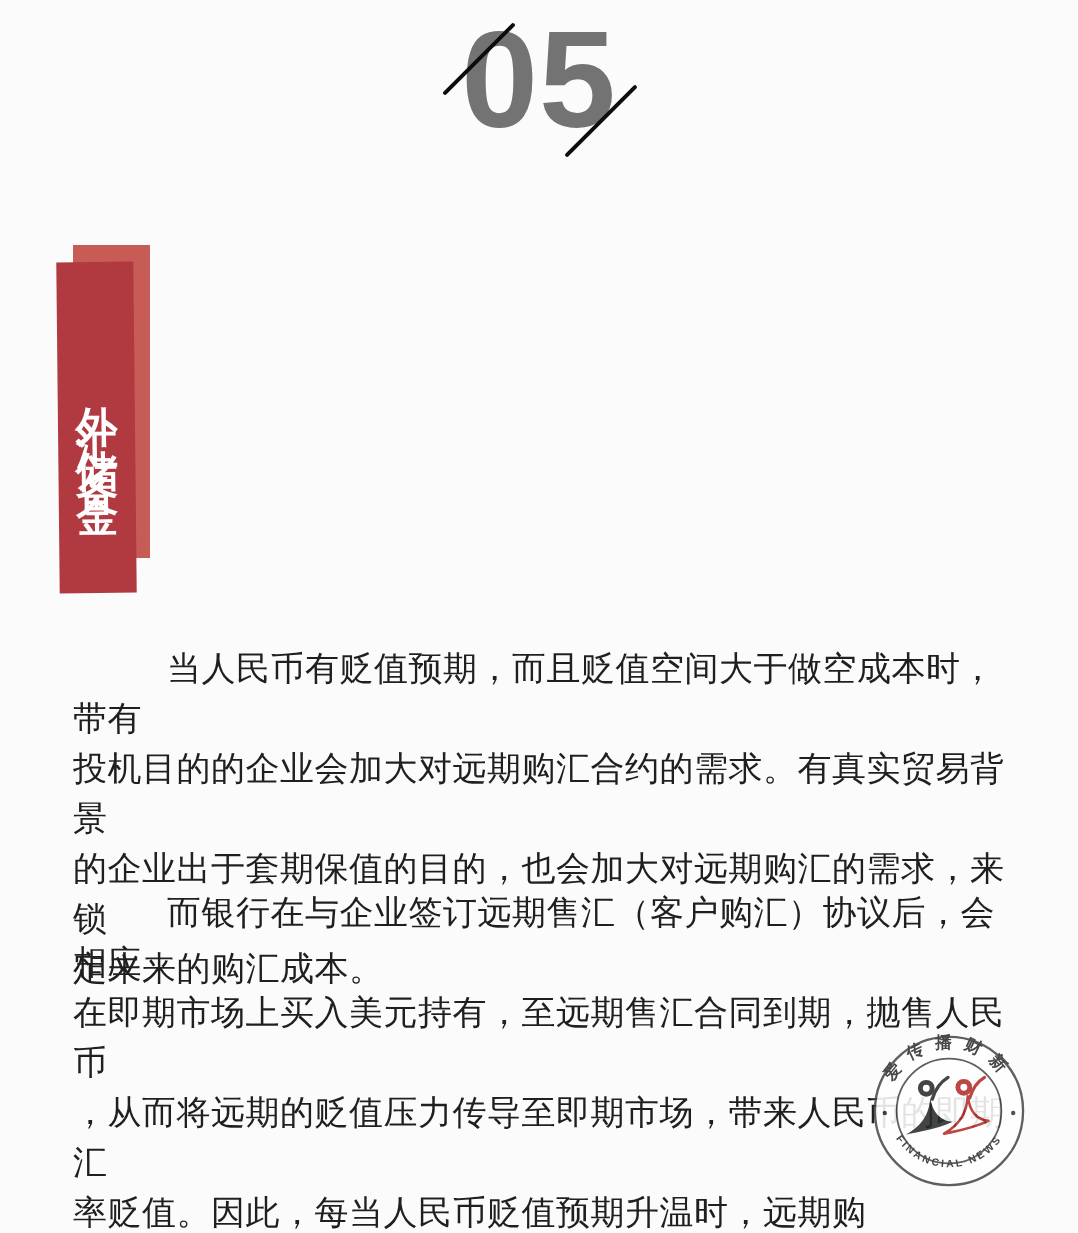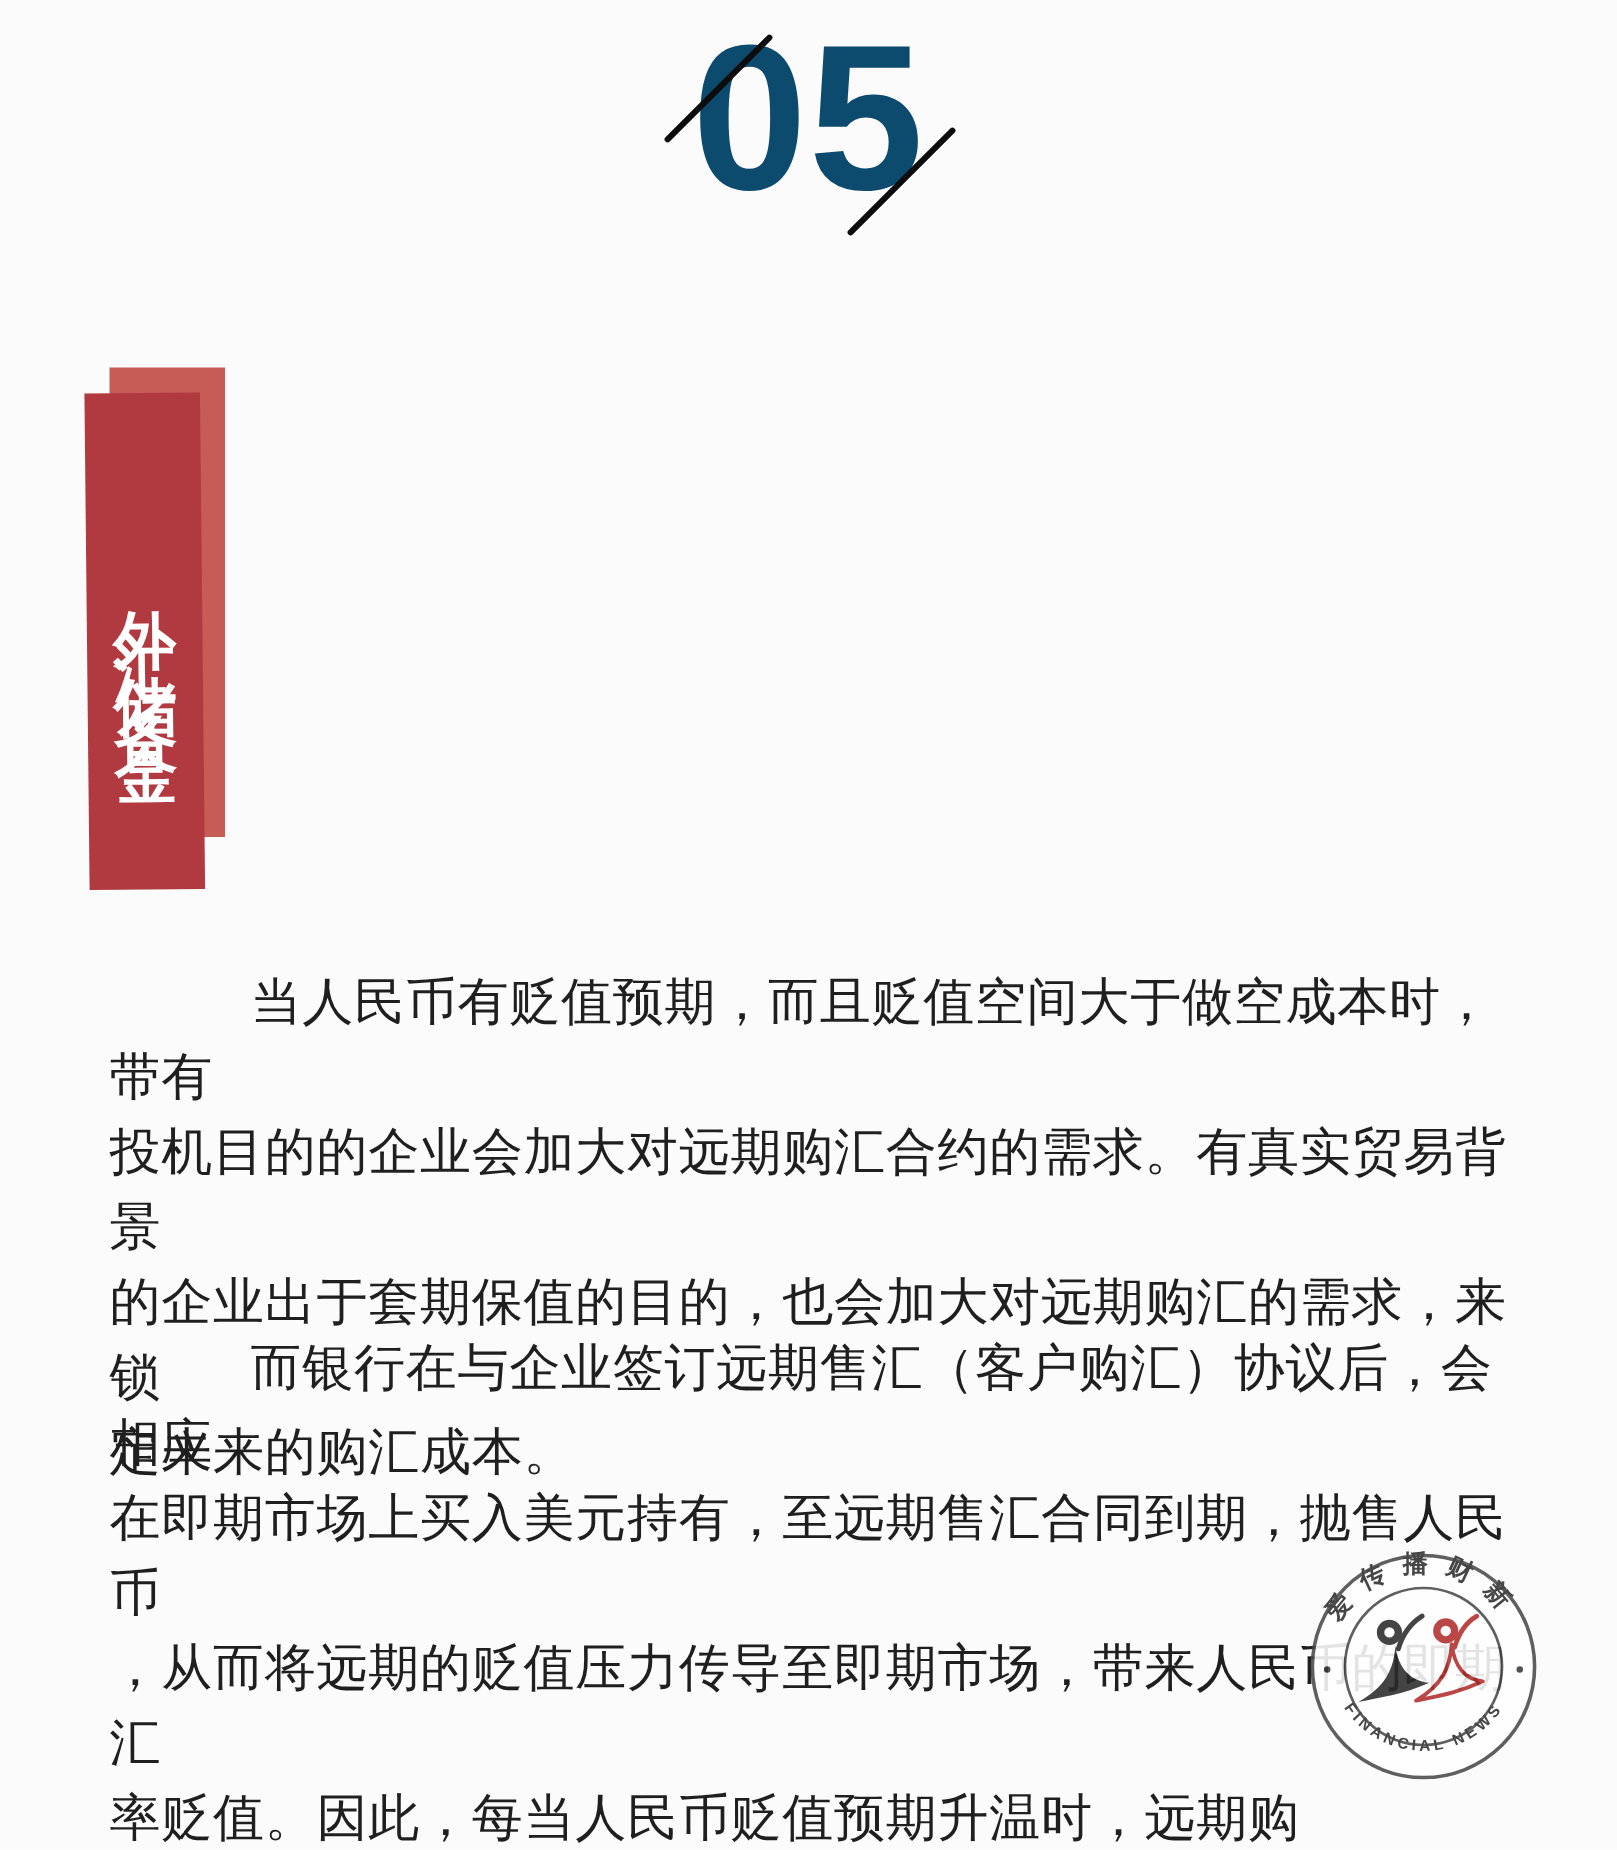--- a/index.html
+++ b/index.html
@@ -14,21 +14,21 @@
   
   .title-block{
     position:absolute;left:0;top:10px;width:1078px;height:170px;
   }
   .title-number{
     position:absolute;left:0;top:0;width:1078px;
     text-align:center;
     font-size:138px;line-height:1;
     font-weight:bold;
     letter-spacing:1px;
-    color:#0c4a6e;
+    color:#737373;
   }
   .title-slash{
     position:absolute;
     width:100px;height:4px;
     background:#0d0d0d;
     border-radius:2px;
     transform:rotate(-45deg);
   }
   .title-slash.s1{left:429px;top:47px;}
   .title-slash.s2{left:551px;top:109px;}

